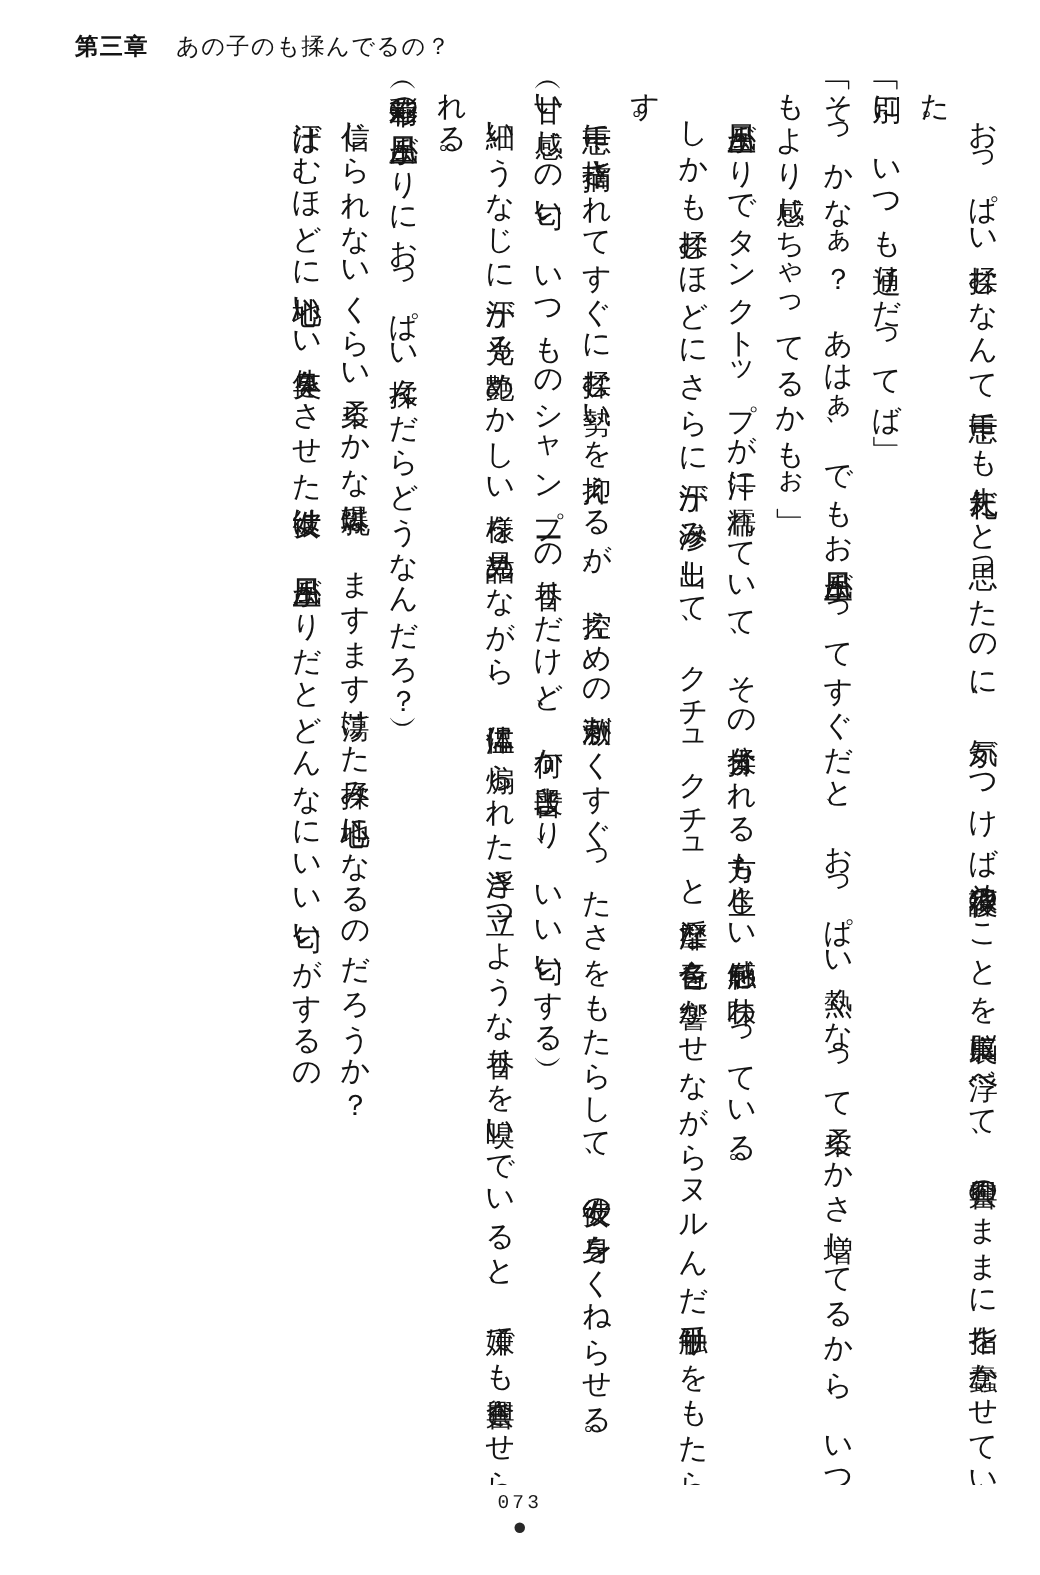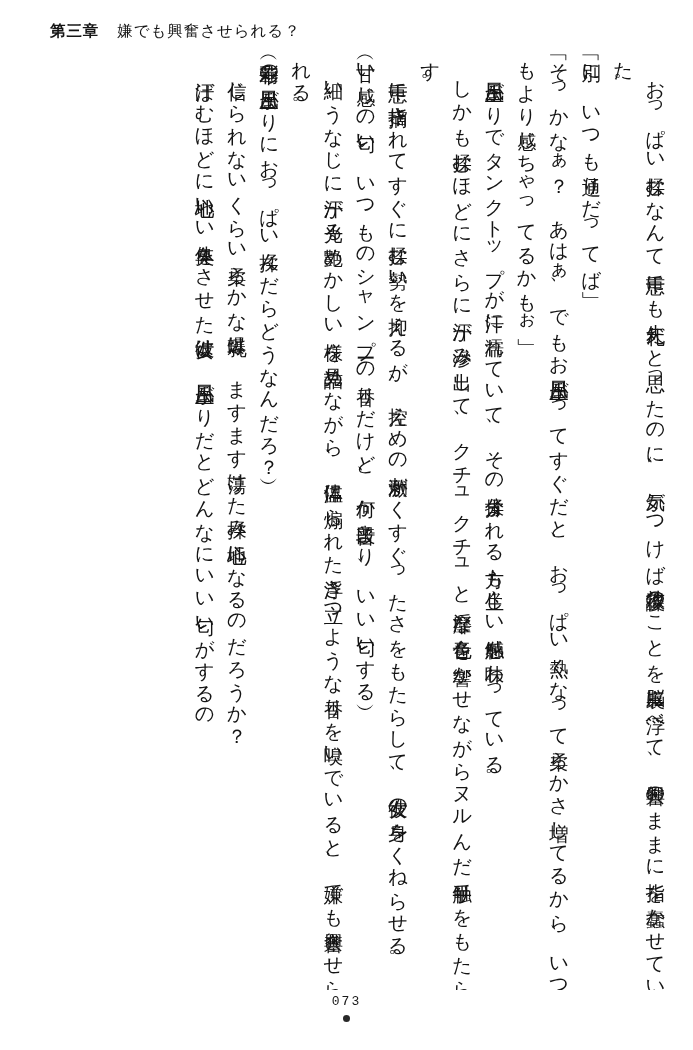--- a/index.html
+++ b/index.html
@@ -101,21 +101,21 @@
     margin-top: 2px;
   }
 </style>
 </head>
 <body>
 
 <div id="page">
 
   <div class="header">
     <span class="chapter-no">第三章</span>
-    <span class="chapter-title">嫌でも興奮させられる？</span>
+    <span class="chapter-title">あの子のも揉んでるの？</span>
   </div>
 
   <div class="body-wrap">
     <div class="vtext" id="vtext">
         <p>おっぱい揉むなんて千恵にも失礼だと思ったのに、気がつけば放課後のことを脳裏に浮べて、興奮のままに指を蠢かせていた。</p>
         <p class="noindent">「別に、いつも通りだってば」</p>
         <p class="noindent">「そっかなぁ？　あはぁ、でもお風呂上がってすぐだと、おっぱい熱くなって柔らかさ増してるから、いつもより感じちゃってるかもぉ」</p>
         <p>風呂上がりでタンクトップが汗に濡れていて、その分揉まれる方も生々しい感触を味わっている。</p>
         <p>しかも揉むほどにさらに汗が滲み出して、クチュクチュと淫靡な音色を響かせながらヌルんだ手触りをもたらす。</p>
         <p>千恵に指摘されてすぐに揉む勢いを抑えるが、控えめの刺激がくすぐったさをもたらして、彼女の身をくねらせる。</p>

